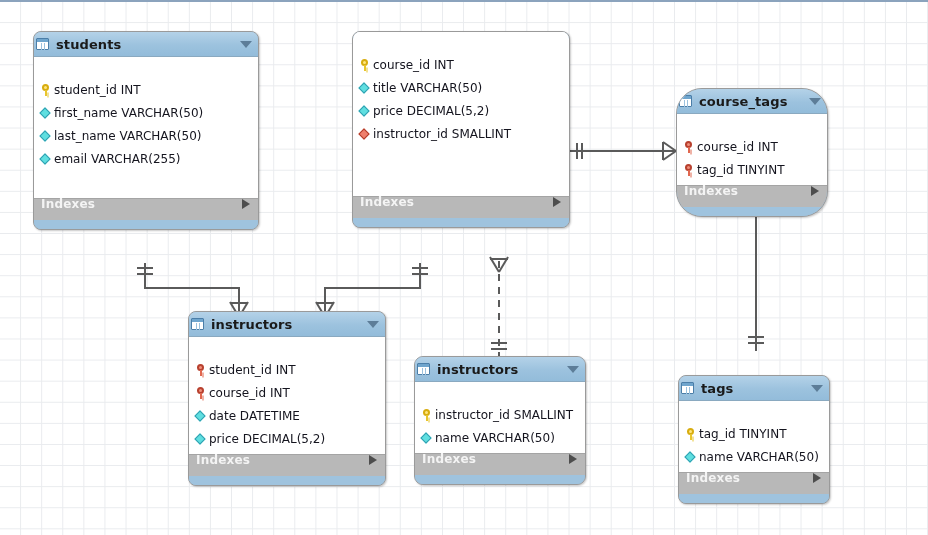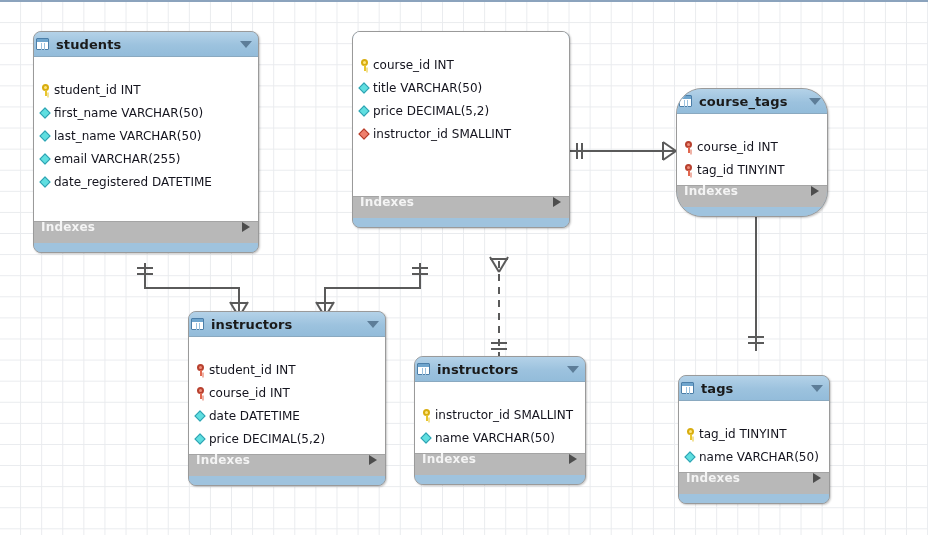--- a/index.html
+++ b/index.html
@@ -201,24 +201,20 @@
             <span class="col-txt">first_name VARCHAR(50)</span>
           </div>
           <div class="col">
             <span class="gly dia"></span>
             <span class="col-txt">last_name VARCHAR(50)</span>
           </div>
           <div class="col">
             <span class="gly dia"></span>
             <span class="col-txt">email VARCHAR(255)</span>
           </div>
-          <div class="col">
-            <span class="gly dia"></span>
-            <span class="col-txt">date_registered DATETIME</span>
-          </div>
           <div class="spacer" style="height: 24px;"></div>
         </div>
         <div class="tbl-idx">
           <span class="idx-lbl">Indexes</span>
           <span class="idx-arr"></span>
         </div>
         <div class="tbl-ft"></div>
       </div>
       <div class="tbl" style="left: 352px; top: 31px; width: 216px;">
         <div class="tbl-body">

